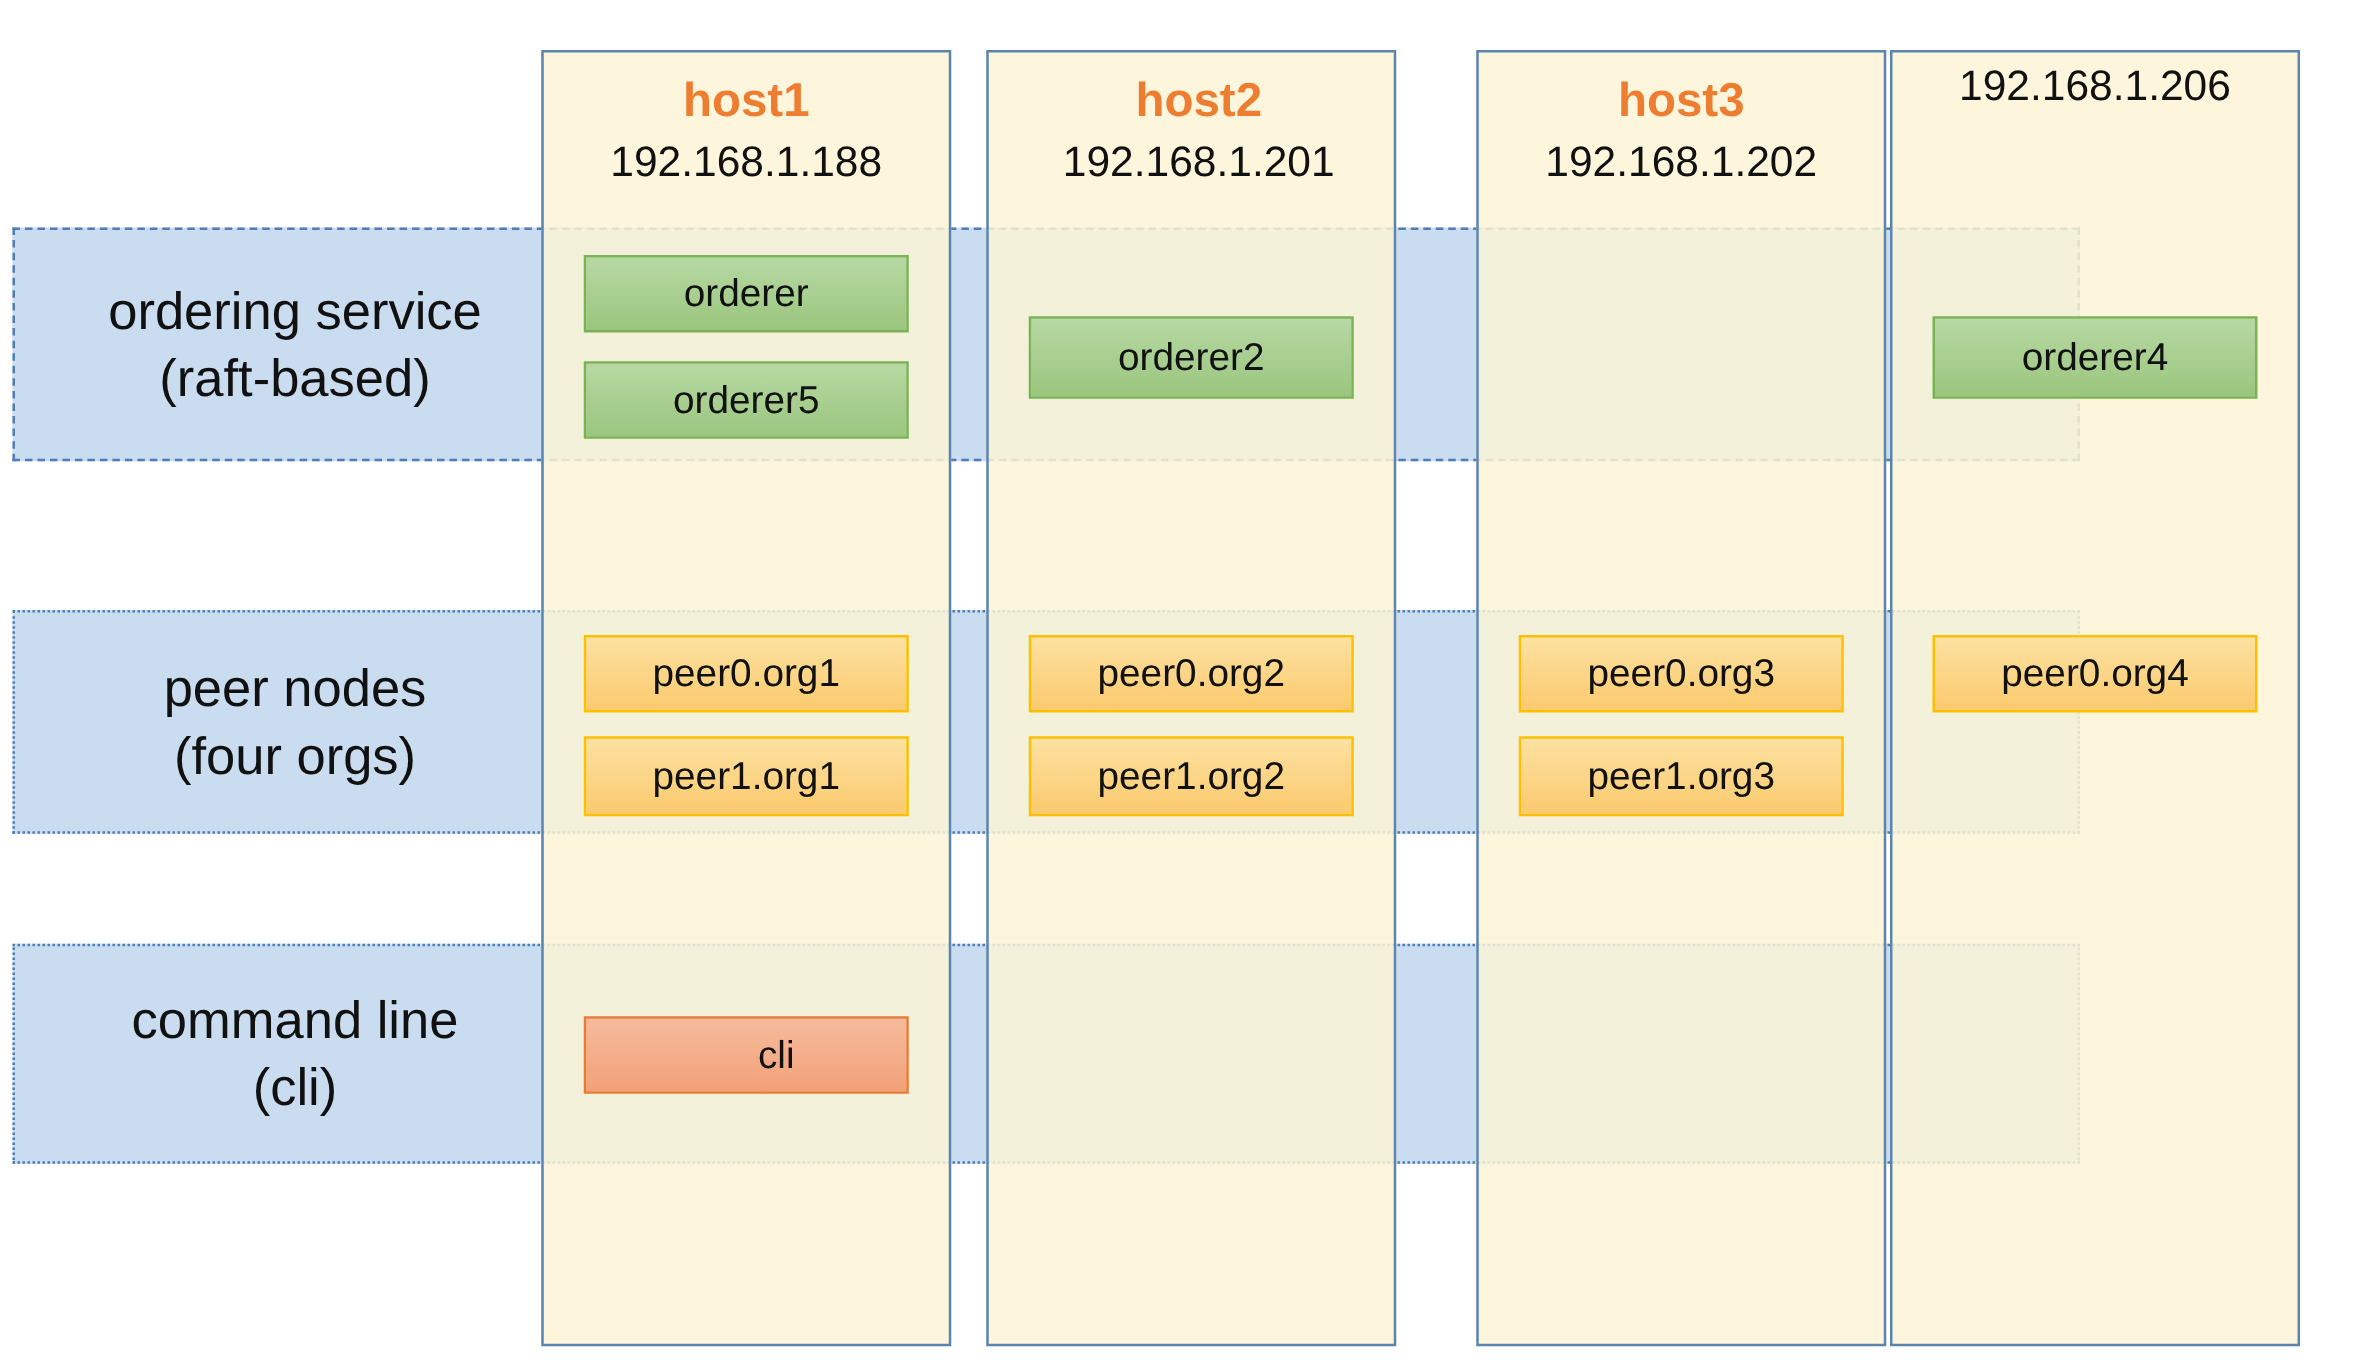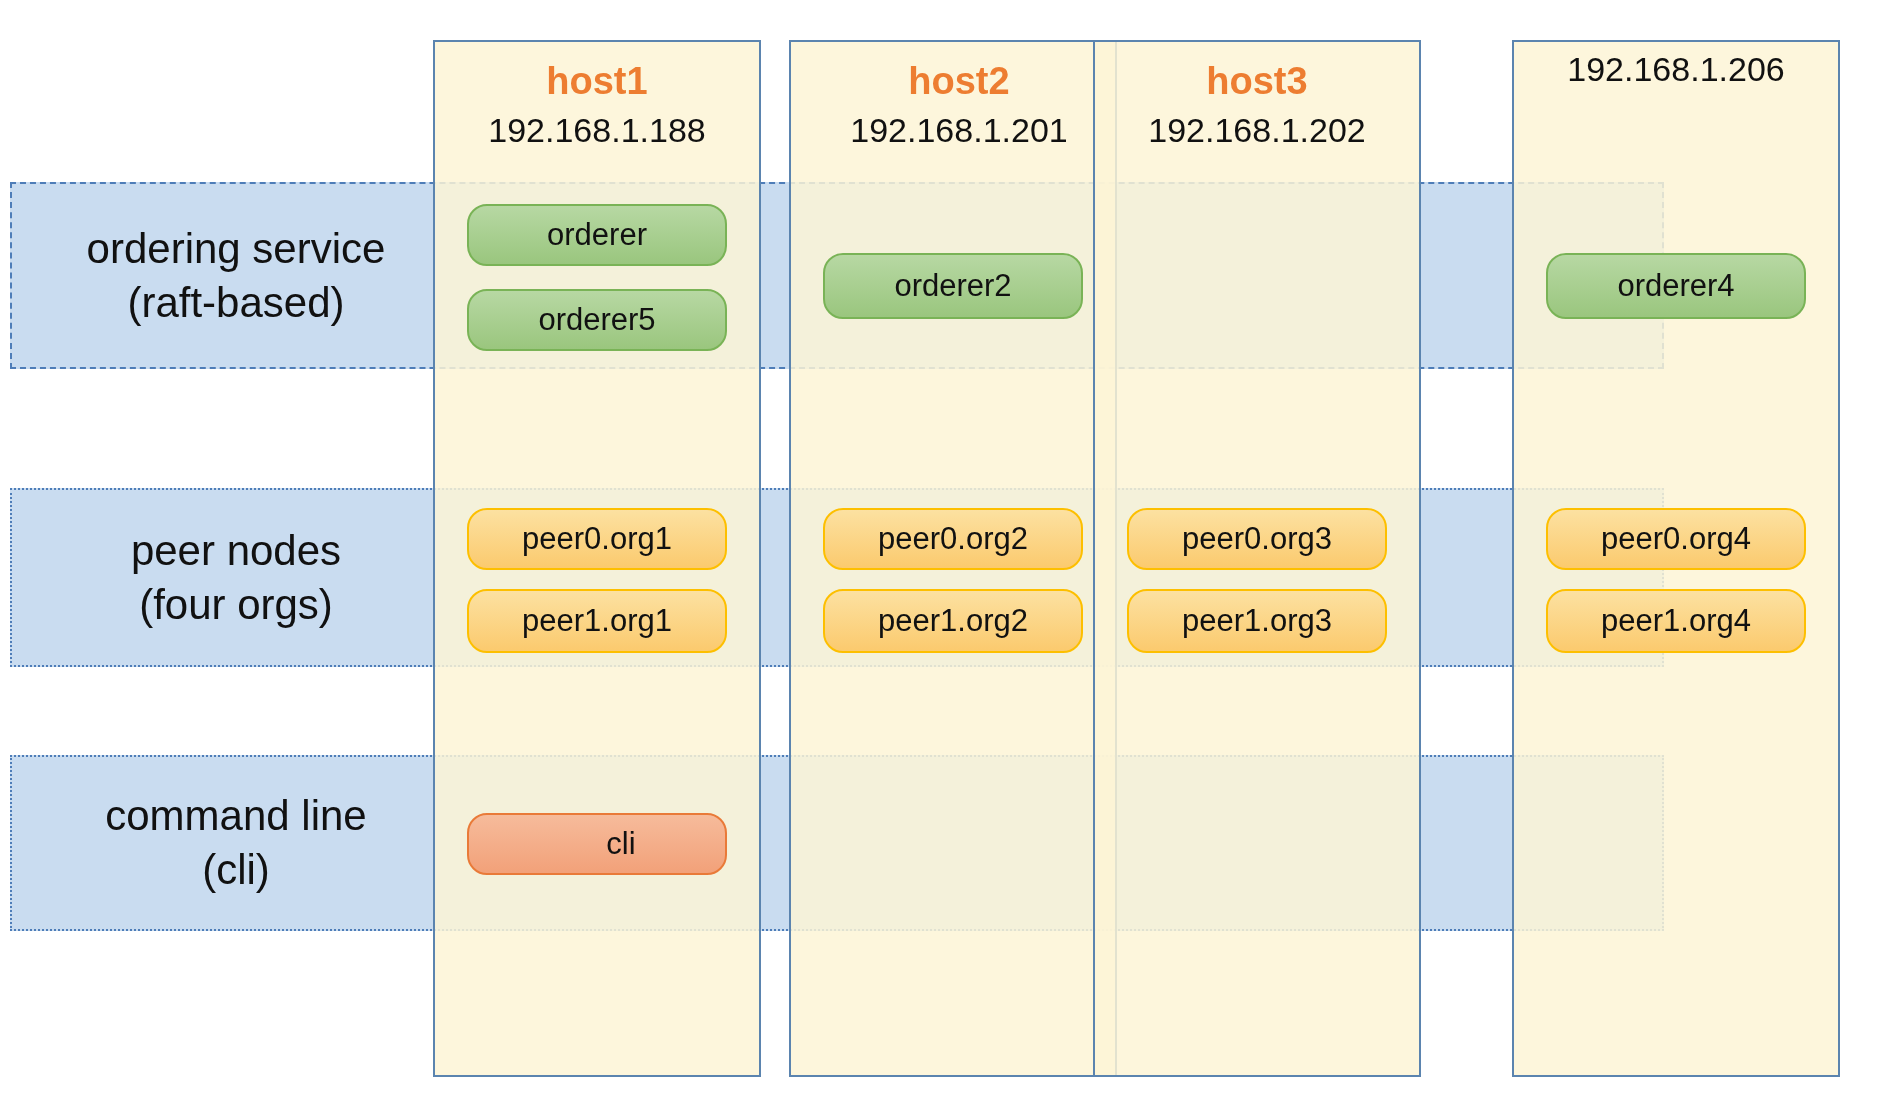--- a/index.html
+++ b/index.html
@@ -36,21 +36,21 @@
   .col{
     position:absolute;
     top:40px;height:1037px;width:328px;
     box-sizing:border-box;
     border:2px solid #5b84af;
     background:rgba(253,244,213,0.84);
     z-index:2;
   }
   .col1{left:433px;}
   .col2{left:789px;padding-left:12px;}
-  .col3{left:1093px;}
+  .col3{left:1181px;}
   .col4{left:1512px;}
 
   .host-name{
     margin-top:18px;
     text-align:center;
     font-size:38px;font-weight:bold;
     color:#ed7d31;
   }
   .host-ip{
     margin-top:8px;
@@ -58,21 +58,21 @@
     font-size:34px;
     color:#111111;
   }
 
   
   .node{
     position:absolute;
     left:32px;width:260px;height:62px;
     box-sizing:border-box;
     display:flex;align-items:center;justify-content:center;
-    font-size:31px;color:#111111;border-radius:20px;
+    font-size:31px;color:#111111;
   }
   .node-green{
     background:linear-gradient(180deg,#b7d8a3 0%,#9ac67e 100%);
     border:2px solid #79b356;
   }
   .node-orange{
     background:linear-gradient(180deg,#fce1a1 0%,#fbca6e 100%);
     border:2px solid #fdbf00;
     text-align:center;
   }
@@ -133,16 +133,15 @@
     <div class="host-name">host3</div>
     <div class="host-ip">192.168.1.202</div>
     <div class="node node-orange pos-peer0">peer0.org3</div>
     <div class="node node-orange pos-peer1">peer1.org3</div>
   </div>
 
   <div class="col col4">
     <div class="host-ip">192.168.1.206</div>
     <div class="node node-green pos-orderer-c">orderer4</div>
     <div class="node node-orange pos-peer0">peer0.org4</div>
-    <div class="node node-orange pos-peer1">peer1.org4</div>
   </div>
 
 </div>
 
 </body></html>

